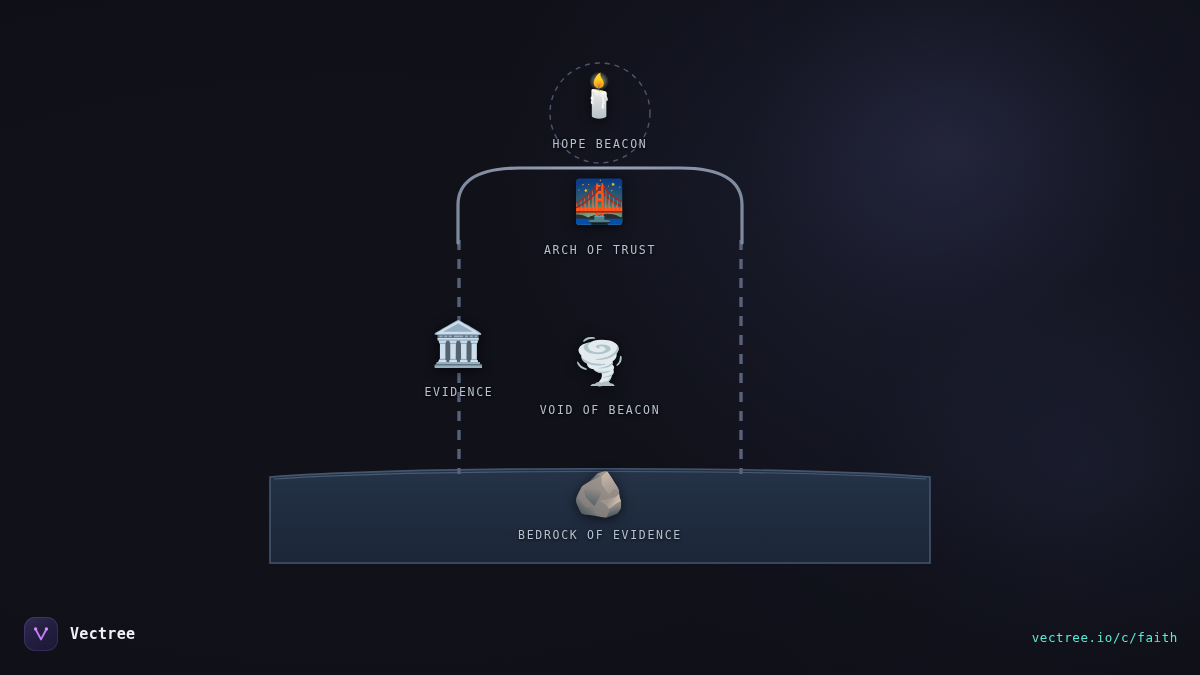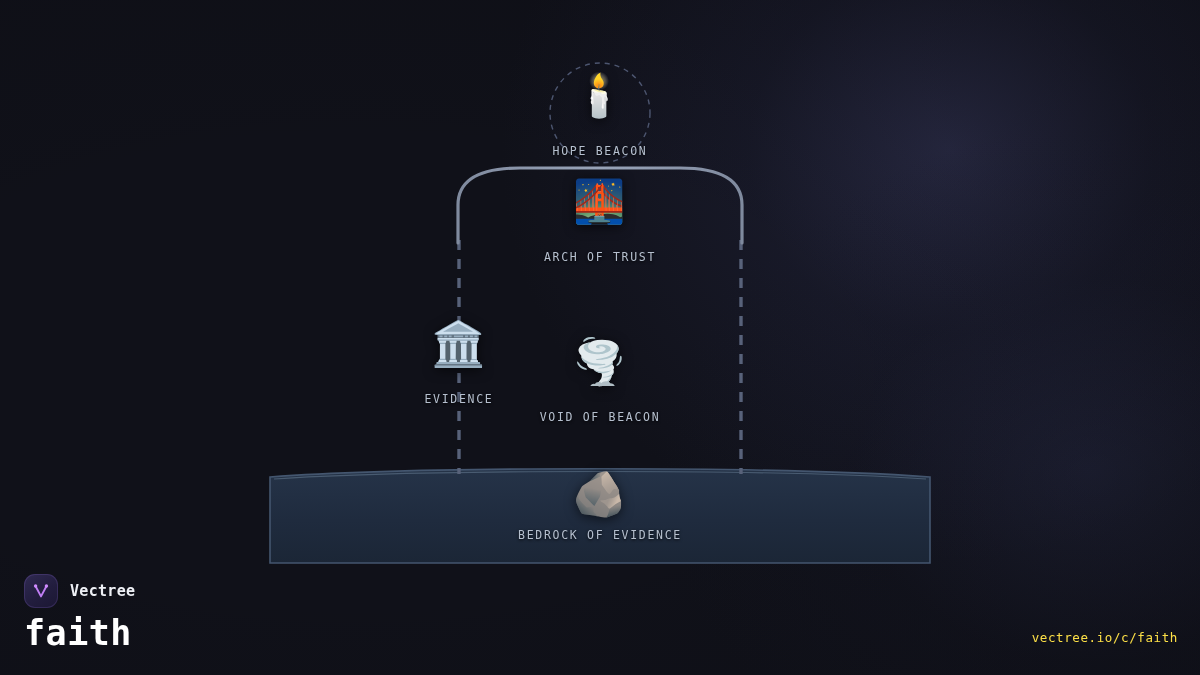--- a/index.html
+++ b/index.html
@@ -69,21 +69,21 @@
     font-size: 44px;
     line-height: 1;
     height: 48px;
     display: flex;
     align-items: center;
     justify-content: center;
     filter: drop-shadow(0 2px 6px rgba(0,0,0,0.6));
     user-select: none;
   }
   .node-label {
-    margin-top: 24px;
+    margin-top: 17px;
     font-size: 11.5px;
     letter-spacing: 1.7px;
     color: #b6c0cf;
     white-space: nowrap;
     text-shadow: 0 1px 3px rgba(0,0,0,0.85);
   }
 
   #node-hope       { left: 600px; top: 72px;  }
   #node-hope .node-emoji { font-size: 42px; }
   #node-arch       { left: 600px; top: 178px; }
@@ -128,21 +128,21 @@
     font-weight: bold;
     color: #ffffff;
     letter-spacing: 0.5px;
     line-height: 1;
   }
   #footer-url {
     position: absolute;
     right: 22px;
     bottom: 30px;
     font-size: 12.5px;
-    color: #fde047;
+    color: #5eead4;
     letter-spacing: 0.6px;
   }
 </style>
 </head>
 <body>
 
 <div id="canvas">
 
   <div id="bg-glow-tr"></div>
   <div id="bg-glow-r"></div>
@@ -211,18 +211,17 @@
     <div id="brand-row">
       <div id="brand-logo">
         <svg width="20" height="20" viewBox="0 0 20 20">
           <path d="M4.6 5.2 L10 15.4 L15.4 5.2" fill="none" stroke="#c07ef5" stroke-width="1.9" stroke-linecap="round" stroke-linejoin="round"></path>
           <circle cx="4.6" cy="5.0" r="1.7" fill="#d08dff"></circle>
           <circle cx="15.4" cy="5.0" r="1.7" fill="#d08dff"></circle>
         </svg>
       </div>
       <div id="brand-name">Vectree</div>
     </div>
-    <div id="brand-title">faith</div>
   </div>
 
   <div id="footer-url">vectree.io/c/faith</div>
 
 </div>
 
 </body></html>

